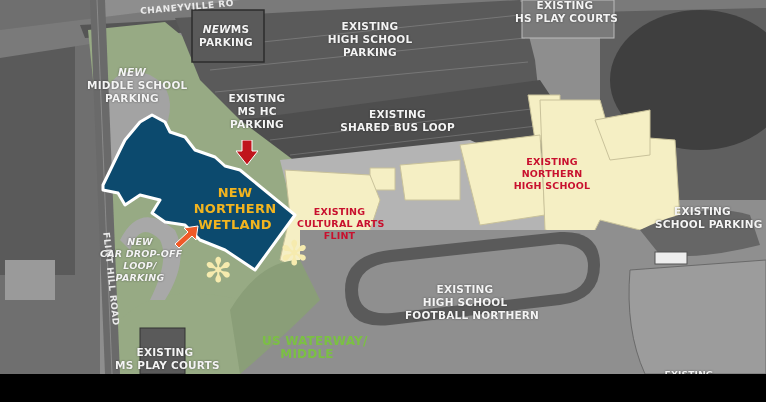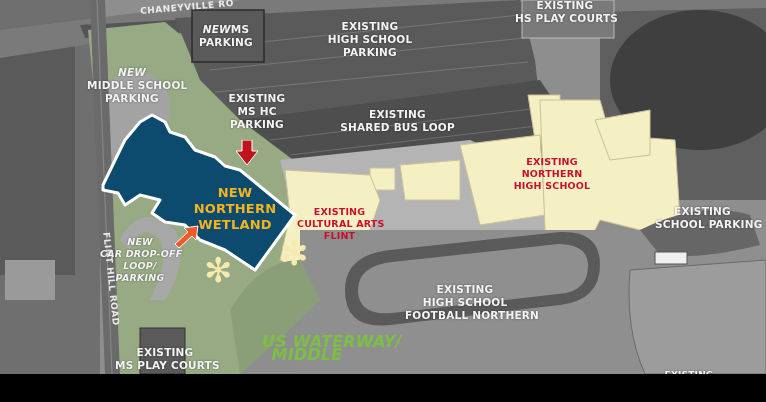--- a/index.html
+++ b/index.html
@@ -4,21 +4,21 @@
 <style>
   html,body{margin:0;padding:0;}
   body{width:766px;height:402px;overflow:hidden;background:#000;font-family:"DejaVu Sans",sans-serif;}
   .map{position:absolute;left:0;top:0;width:766px;height:374px;overflow:hidden;background:#8e8e8e;}
   .bottom-bar{position:absolute;left:0;top:374px;width:766px;height:28px;background:#000;}
   svg.base{position:absolute;left:0;top:0;}
   .lbl{position:absolute;text-align:center;font-weight:bold;line-height:13px;font-size:10.5px;white-space:nowrap;letter-spacing:0.2px;}
   .w{color:#f4f4f4;text-shadow:0 0 2px rgba(0,0,0,.5);}
   .r{color:#c8102e;font-size:9.5px;line-height:12px;}
   .y{color:#f2b41f;font-size:13px;line-height:16px;}
-  .g{color:#7bc043;font-size:16px;font-style:italic;}
+  .g{color:#7bc043;font-size:12px;}
   .it{font-style:italic;}
   .road-lbl{position:absolute;color:#eaeaea;font-size:9px;font-weight:bold;letter-spacing:0.5px;white-space:nowrap;}
 </style>
 </head>
 <body>
 
 <div class="map">
   <svg class="base" width="766" height="374" viewBox="0 0 766 374">
 
     <rect x="0" y="0" width="100" height="374" fill="#6f6f6f"></rect>

